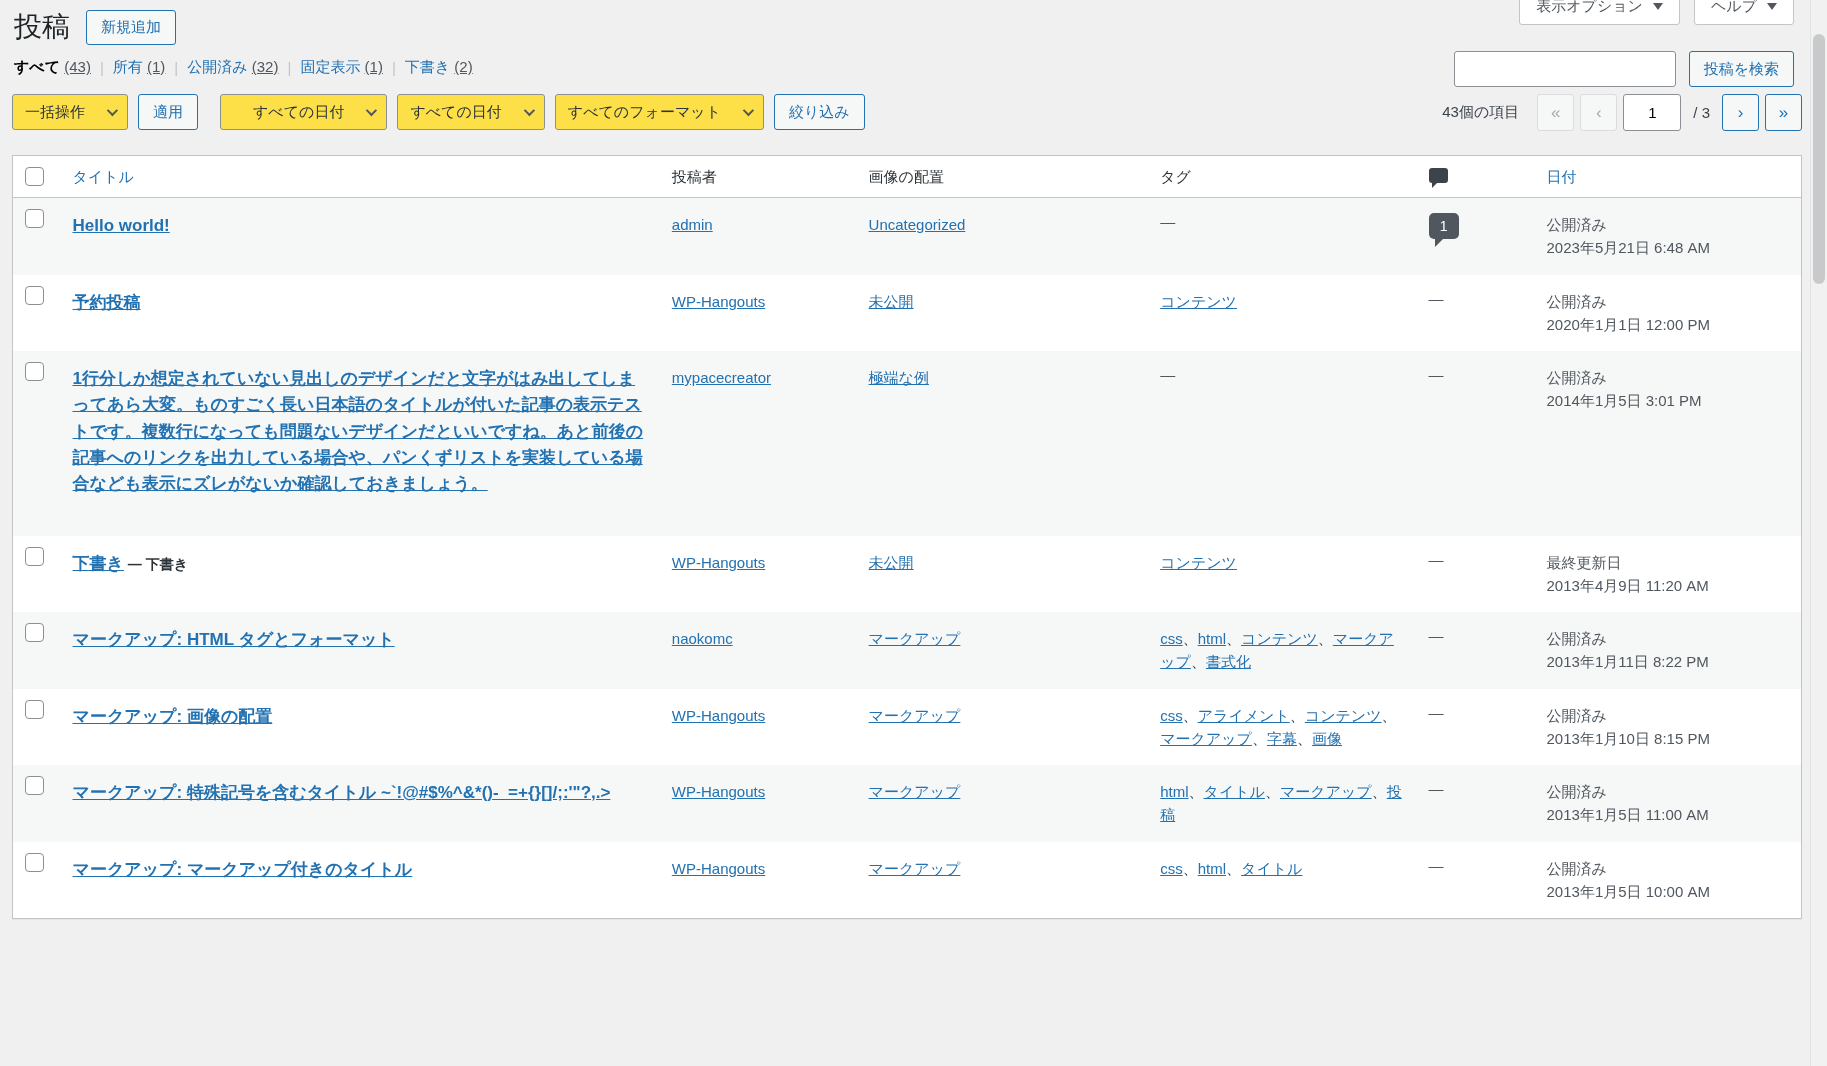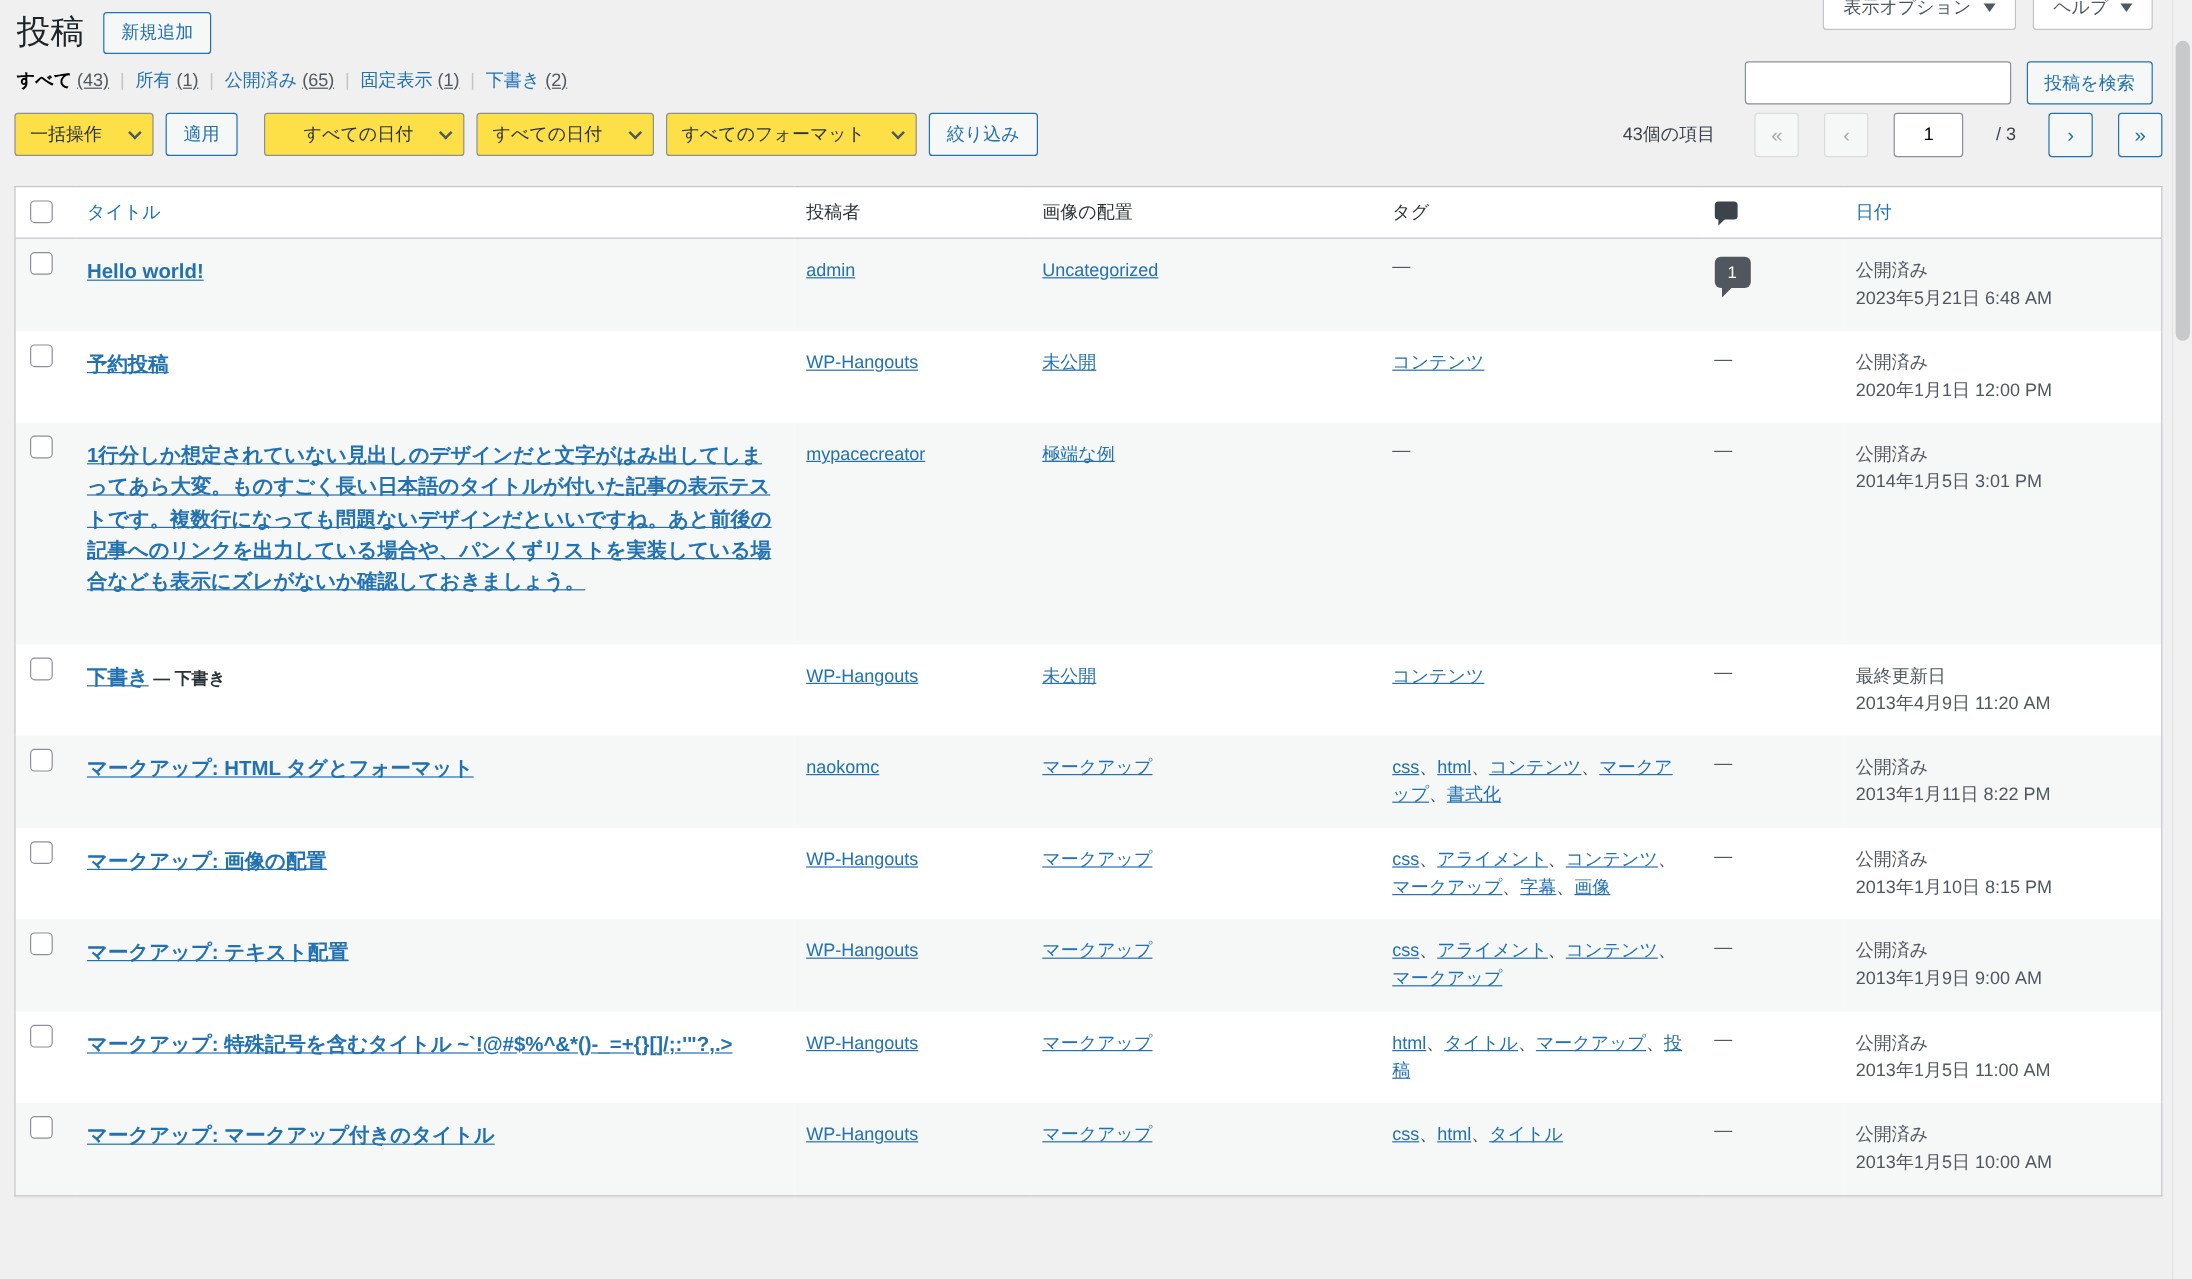--- a/index.html
+++ b/index.html
@@ -36,21 +36,21 @@
   .button{background:#f6f7f7;border:1px solid #2271b1;color:#2271b1;border-radius:3px;
     padding:6px 14px;font-size:15px;height:36px;cursor:pointer;font-family:inherit;}
 
   
   .tablenav{display:flex;align-items:center;margin:16px 8px 0 12px;height:38px;}
   .select{display:inline-flex;align-items:center;background:#fde047;border:1px solid #8c8f94;border-radius:3px;
     padding:0 12px;font-size:15px;color:#2c3338;height:36px;cursor:pointer;margin-right:10px;}
   .select .chev{width:8px;height:8px;border-right:2px solid #50575e;border-bottom:2px solid #50575e;
     transform:rotate(45deg) translateY(-2px);margin-left:22px;}
   .group-gap{margin-left:22px;padding-left:32px;}
-  .tablenav-right{margin-left:auto;display:flex;align-items:center;gap:21px;}
+  .tablenav-right{margin-left:auto;display:flex;align-items:center;gap:6px;}
   .displaying-num{color:#3c434a;margin-right:12px;}
   .page-btn{width:37px;height:37px;padding:0;text-align:center;font-size:17px;line-height:35px;border-radius:3px;}
   .page-btn.enabled{background:#f6f7f7;border:1px solid #2271b1;color:#2271b1;}
   .page-btn.disabled{background:#f6f7f7;border:1px solid #dcdcde;color:#a7aaad;cursor:default;}
   .page-input{width:58px;height:37px;border:1px solid #8c8f94;border-radius:3px;text-align:center;font-size:15px;background:#fff;}
   .paging-of{color:#3c434a;padding:0 6px;}
 
   
   table.wp-list{border-collapse:collapse;table-layout:fixed;width:1790px;margin:24px 8px 0 12px;
     background:#fff;border:1px solid #c3c4c7;box-shadow:0 1px 1px rgba(0,0,0,.04);}
@@ -103,21 +103,21 @@
   <div class="header-row">
     <h1>投稿</h1>
     <a class="page-title-action">新規追加</a>
   </div>
 
   <ul class="subsubsub" id="filters">
       <li><span class="current-filter">すべて <span class="count">(43)</span></span></li>
       <li class="sep">|</li>
       <li><a class="">所有 <span class="count">(1)</span></a></li>
       <li class="sep">|</li>
-      <li><a class="">公開済み <span class="count">(65)</span></a></li>
+      <li><a class="">公開済み <span class="count">(32)</span></a></li>
       <li class="sep">|</li>
       <li><a class="">固定表示 <span class="count">(1)</span></a></li>
       <li class="sep">|</li>
       <li><a class="">下書き <span class="count">(2)</span></a></li>
     </ul>
 
   <div class="search-box">
     <input class="search-input" type="text" value="" style="">
     <button class="button">投稿を検索</button>
   </div>
@@ -242,32 +242,20 @@
           <td><a>マークアップ</a></td>
           <td><a>css</a>、<a>アライメント</a>、<a>コンテンツ</a>、<a>マークアップ</a>、<a>字幕</a>、<a>画像</a></td>
           <td><span class="dash">—</span></td>
           <td>
             <div class="date-status">公開済み</div>
             <div class="date-val">2013年1月10日 8:15 PM</div>
           </td>
         </tr>
         <tr>
           <td class="cb"><input type="checkbox" style=""></td>
-          <td><a class="row-title">マークアップ: テキスト配置</a></td>
-          <td><a>WP-Hangouts</a></td>
-          <td><a>マークアップ</a></td>
-          <td><a>css</a>、<a>アライメント</a>、<a>コンテンツ</a>、<a>マークアップ</a></td>
-          <td><span class="dash">—</span></td>
-          <td>
-            <div class="date-status">公開済み</div>
-            <div class="date-val">2013年1月9日 9:00 AM</div>
-          </td>
-        </tr>
-        <tr>
-          <td class="cb"><input type="checkbox" style=""></td>
           <td><a class="row-title">マークアップ: 特殊記号を含むタイトル ~`!@#$%^&amp;*()-_=+{}[]/;:'"?,.&gt;</a></td>
           <td><a>WP-Hangouts</a></td>
           <td><a>マークアップ</a></td>
           <td><a>html</a>、<a>タイトル</a>、<a>マークアップ</a>、<a>投稿</a></td>
           <td><span class="dash">—</span></td>
           <td>
             <div class="date-status">公開済み</div>
             <div class="date-val">2013年1月5日 11:00 AM</div>
           </td>
         </tr>

